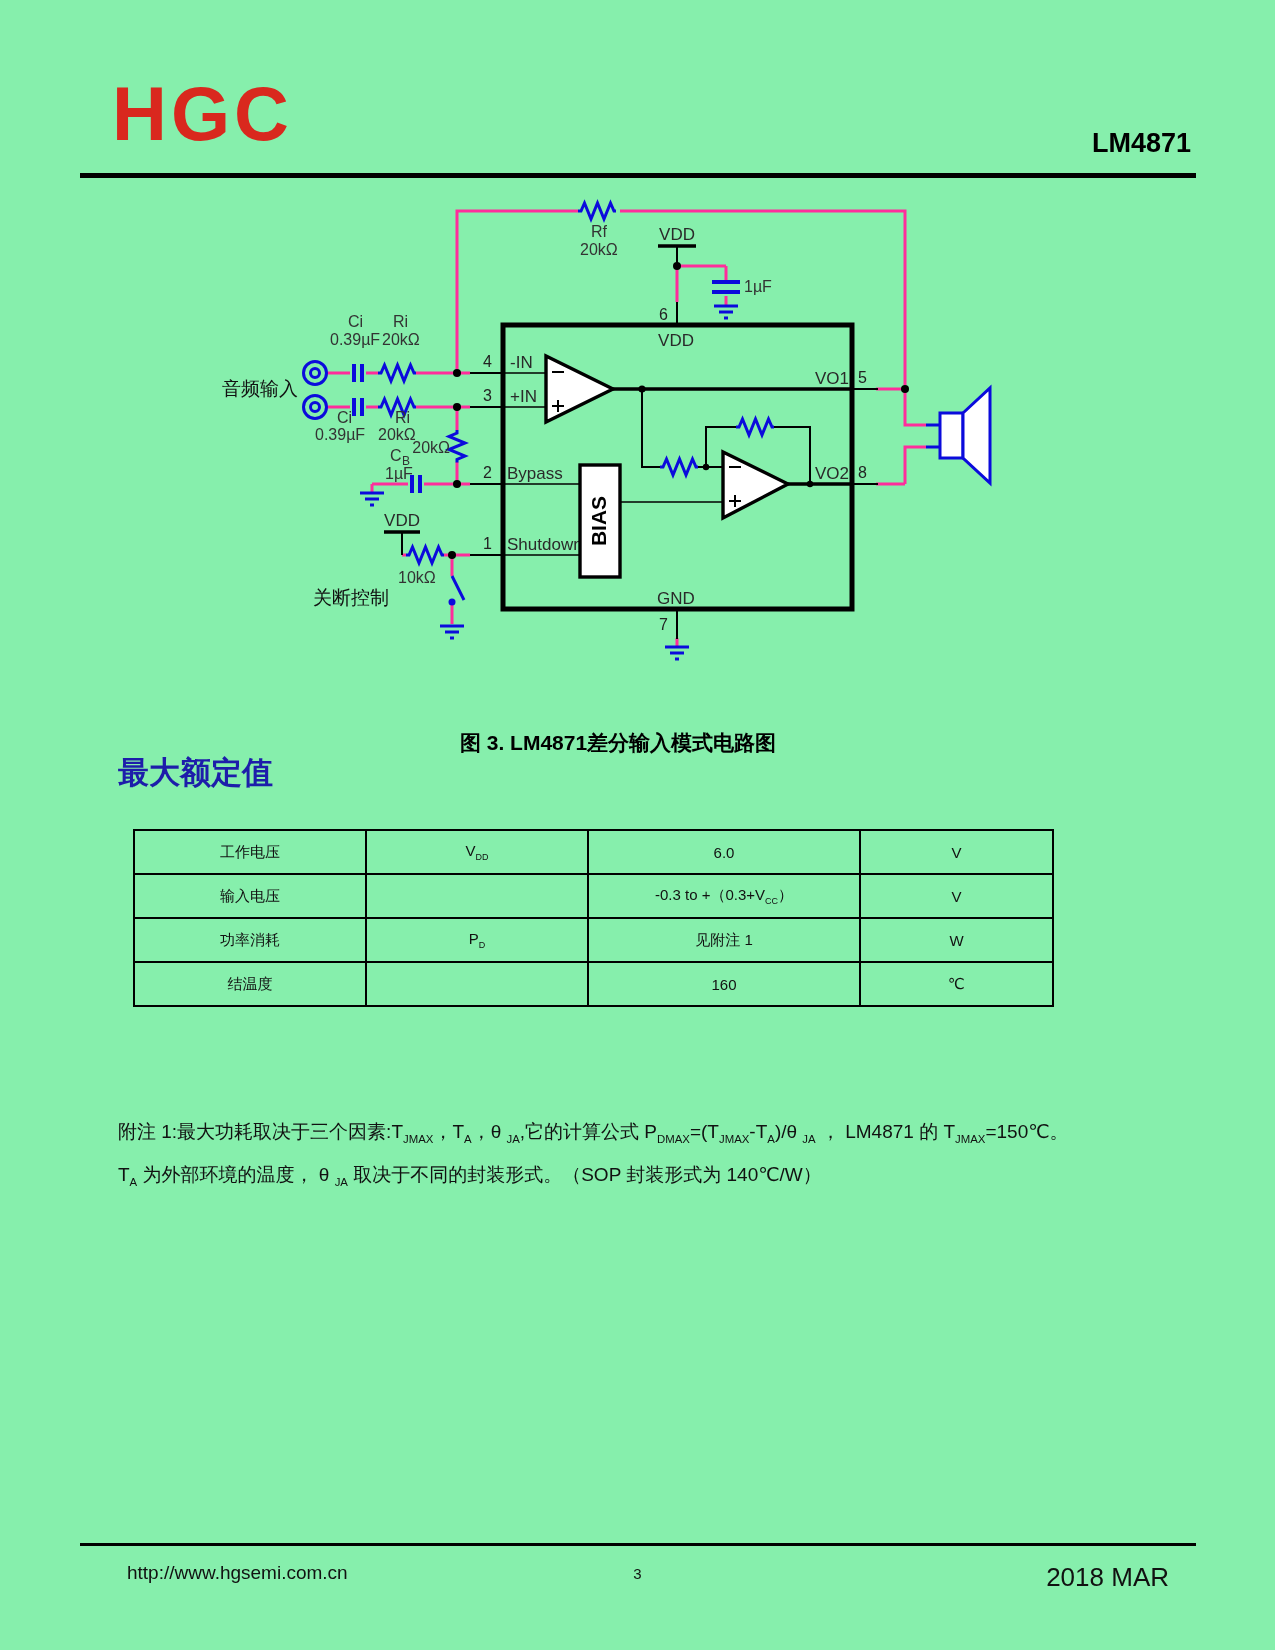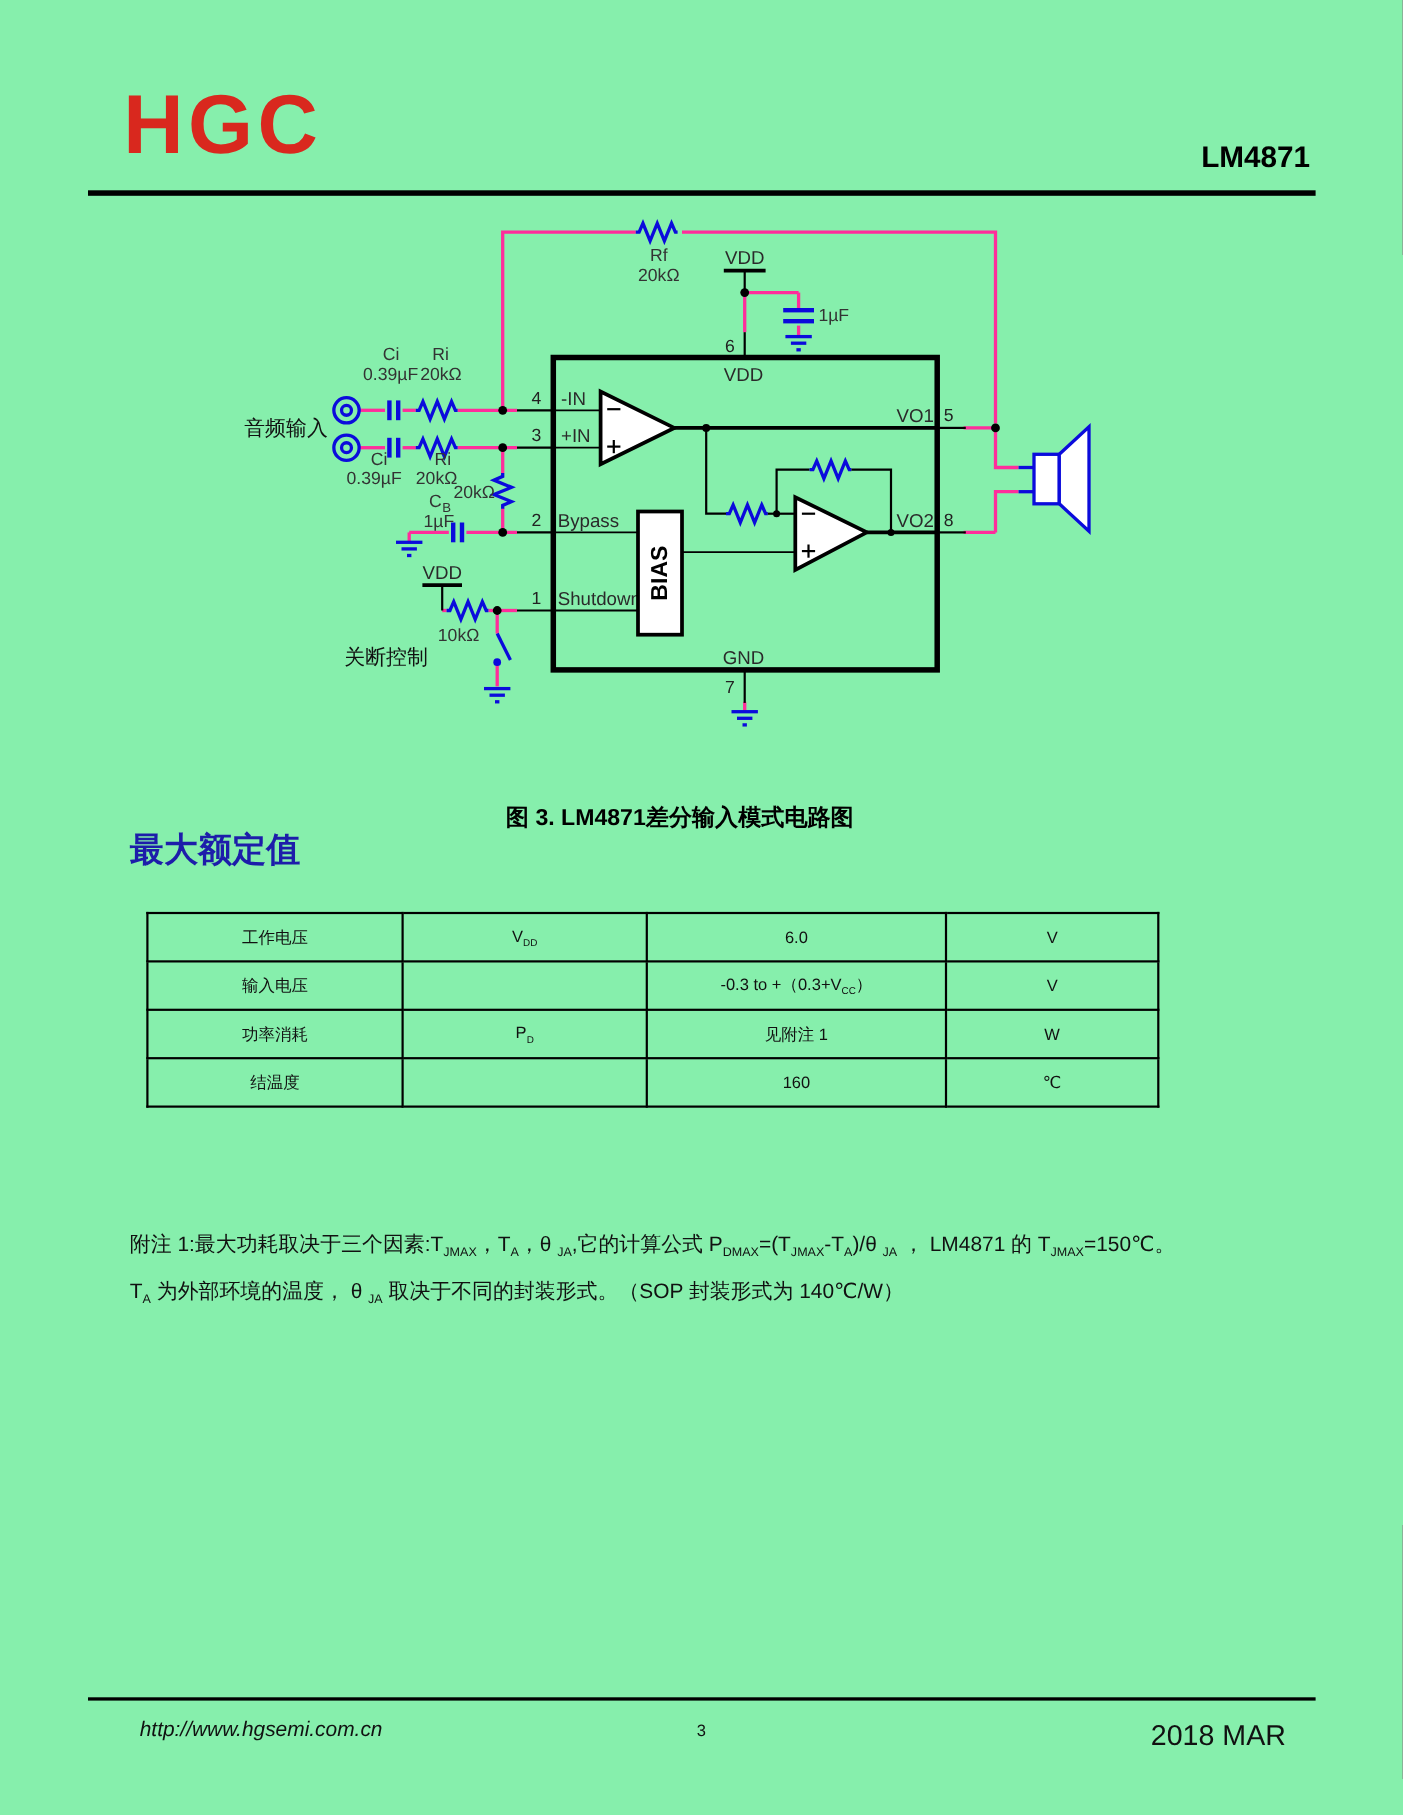--- a/index.html
+++ b/index.html
@@ -33,21 +33,21 @@
   #ratings{left:133px;top:829px;border-collapse:collapse;table-layout:fixed;}
   #ratings td,#ratings th{border:2px solid #000;text-align:center;vertical-align:middle;
        font-size:15px;font-weight:normal;color:#111;padding:0;}
   #ratings th{font-weight:bold;font-size:20px;height:39px;}
   #ratings td{height:42px;}
   sub{font-size:0.6em;}
   
   #note{left:118px;top:1100px;width:1060px;font-size:19px;line-height:35px;color:#111;margin-top:14px;}
   
   #footer-rule{left:80px;top:1543px;width:1116px;height:3px;background:#000;}
-  #footer-url{left:127px;top:1562px;font-size:19px;color:#111;font-style:italic;}
+  #footer-url{left:127px;top:1562px;font-size:19px;color:#111;}
   #footer-page{left:0;top:1565px;width:1275px;text-align:center;font-size:15px;color:#111;}
   #footer-date{top:1562px;right:106px;font-size:26px;color:#111;}
 </style>
 </head>
 <body>
 
 <div id="page">
 
   <div class="abs" id="logo">HGC</div>
   <div class="abs" id="part-no">LM4871</div>

